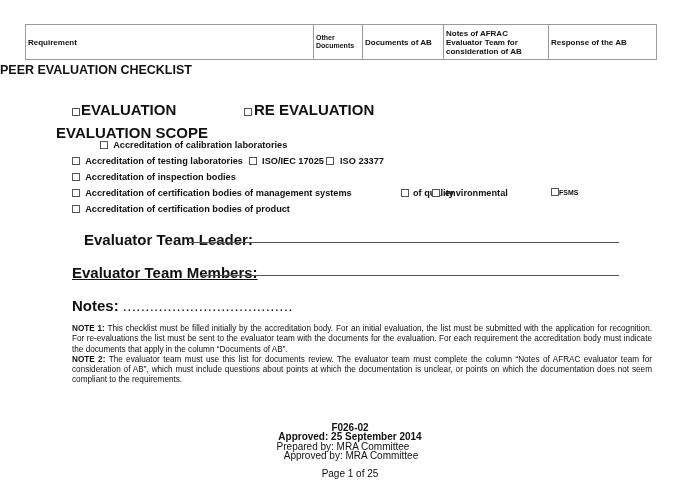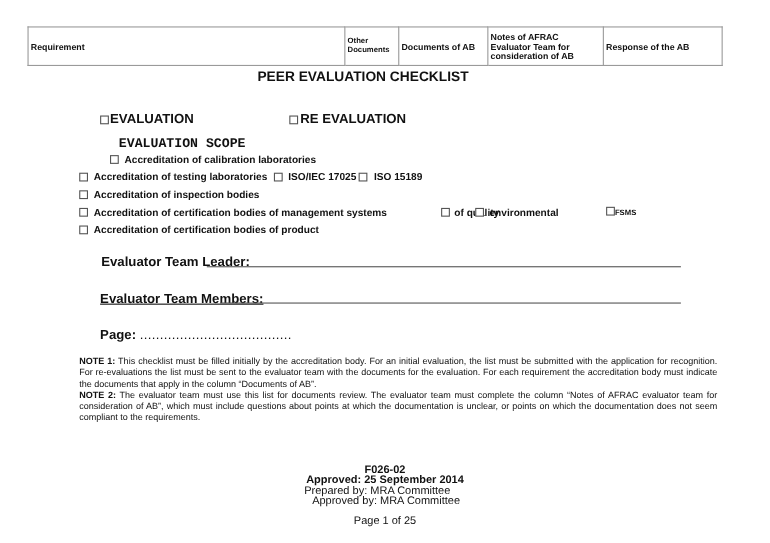--- a/index.html
+++ b/index.html
@@ -10,29 +10,29 @@
   .hdr-table {
     position: absolute; left: 25px; top: 24px; width: 631px; height: 36px;
     border-collapse: collapse; table-layout: fixed;
   }
   .hdr-table td {
     border: 1px solid #9a9a9a; text-align: left; vertical-align: middle;
     font-weight: bold; font-size: 8px; line-height: 9px; padding: 0 2px;
   }
   .hdr-table td.small { font-size: 7px; line-height: 8px; }
   .title {
-    position: absolute; left: 0; width: 660px; top: 63px; text-align: center;
+    position: absolute; left: 0; width: 660px; top: 63px; 
     font-weight: bold; font-size: 12.5px;
   }
   .abs { position: absolute; white-space: nowrap; }
   .cb {
     display: inline-block; width: 8px; height: 8px; border: 1px solid #555;
     vertical-align: -1px; margin-right: 3px; background: #fff; box-sizing: border-box;
   }
-  .b10 { font-weight: bold; font-size: 12px; margin-left: 19px; }
+  .b10 { font-weight: bold; font-size: 15px; }
   .b9 { font-weight: bold; font-size: 9.2px; }
   .notes {
     position: absolute; left: 72px; top: 324px; width: 580px;
     font-size: 8.2px; line-height: 10.3px; text-align: justify;
   }
   .notes p { margin: 0; }
   .notes b { font-weight: bold; }
   .footer {
     position: absolute; left: 0; width: 700px; text-align: center; font-size: 10px; line-height: 9.3px;
   }
@@ -61,34 +61,34 @@
 
 <div class="title">PEER EVALUATION CHECKLIST</div>
 
 <div class="abs b10" style="left:72px; top:101px;">
   <span class="cb" style="margin-right:1px"></span><span>EVALUATION</span>
 </div>
 <div class="abs b10" style="left:244px; top:101px;text-align:center;">
   <span class="cb" style="margin-right:2px"></span><span>RE EVALUATION</span>
 </div>
 
-<div class="abs b10" style="left:89px; top:124px;font-family:Liberation Mono, monospace;">EVALUATION SCOPE</div>
+<div class="abs b10" style="left:56px; top:124px;">EVALUATION SCOPE</div>
 
 <div class="abs b9" style="left:72px; top:140px;margin-left:28px;">
   <span class="cb"></span>
   <span>Accreditation of calibration laboratories</span>
 </div>
 
 <div class="abs b9" style="left:72px; top:156px;">
   <span class="cb"></span>
   <span>Accreditation of testing laboratories</span>
   <span class="cb" style="margin-left:3px"></span>
   <span>ISO/IEC 17025</span>
   <span class="cb" style="margin-left:0px"></span>
-  <span>ISO 15189</span>
+  <span>ISO 23377</span>
 </div>
 
 <div class="abs b9" style="left:72px; top:172px;">
   <span class="cb"></span>
   <span>Accreditation of inspection bodies</span>
 </div>
 
 <div class="abs b9" style="left:72px; top:188px;">
   <span class="cb"></span>
   <span>Accreditation of certification bodies of management systems</span>
@@ -101,32 +101,32 @@
 </div>
 <div class="abs" style="left:551px; top:188px; font-weight:bold; font-size:7px;">
   <span class="cb" style="margin-right:0"></span><span>FSMS</span>
 </div>
 
 <div class="abs b9" style="left:72px; top:204px;">
   <span class="cb"></span>
   <span>Accreditation of certification bodies of product</span>
 </div>
 
-<div class="abs b10" style="left:73px; top:231px;">
+<div class="abs b10" style="left:84px; top:231px;">
   <span>Evaluator Team Leader:</span>
 </div>
 <div class="abs" style="left:188px; top:231px; width:431px; height:11px; border-bottom:1px solid #555;"></div>
 
 <div class="abs b10" style="left:72px; top:264px;text-decoration:underline;">
   <span>Evaluator Team Members:</span>
 </div>
 <div class="abs" style="left:200px; top:264px; width:419px; height:11px; border-bottom:1px solid #555;"></div>
 
 <div class="abs b10" style="left:72px; top:297px;">
-  <span>Page:</span>
+  <span>Notes:</span>
   <span style="font-weight:normal; letter-spacing:0.3px">......................................</span>
 </div>
 
 <div class="notes">
   <p><b>NOTE 1:</b><span> This checklist must be filled initially by the accreditation body. For an initial evaluation, the list must be submitted with the application for recognition. For re-evaluations the list must be sent to the evaluator team with the documents for the evaluation. For each requirement the accreditation body must indicate the documents that apply in the column “Documents of AB”.</span></p>
   <p><b>NOTE 2:</b><span> The evaluator team must use this list for documents review. The evaluator team must complete the column “Notes of AFRAC evaluator team for consideration of AB”, which must include questions about points at which the documentation is unclear, or points on which the documentation does not seem compliant to the requirements.</span></p>
 </div>
 
 <div class="footer" style="top:423px; font-weight:bold;">F026-02</div>
 <div class="footer" style="top:432px; font-weight:bold;">Approved: 25 September 2014</div>

